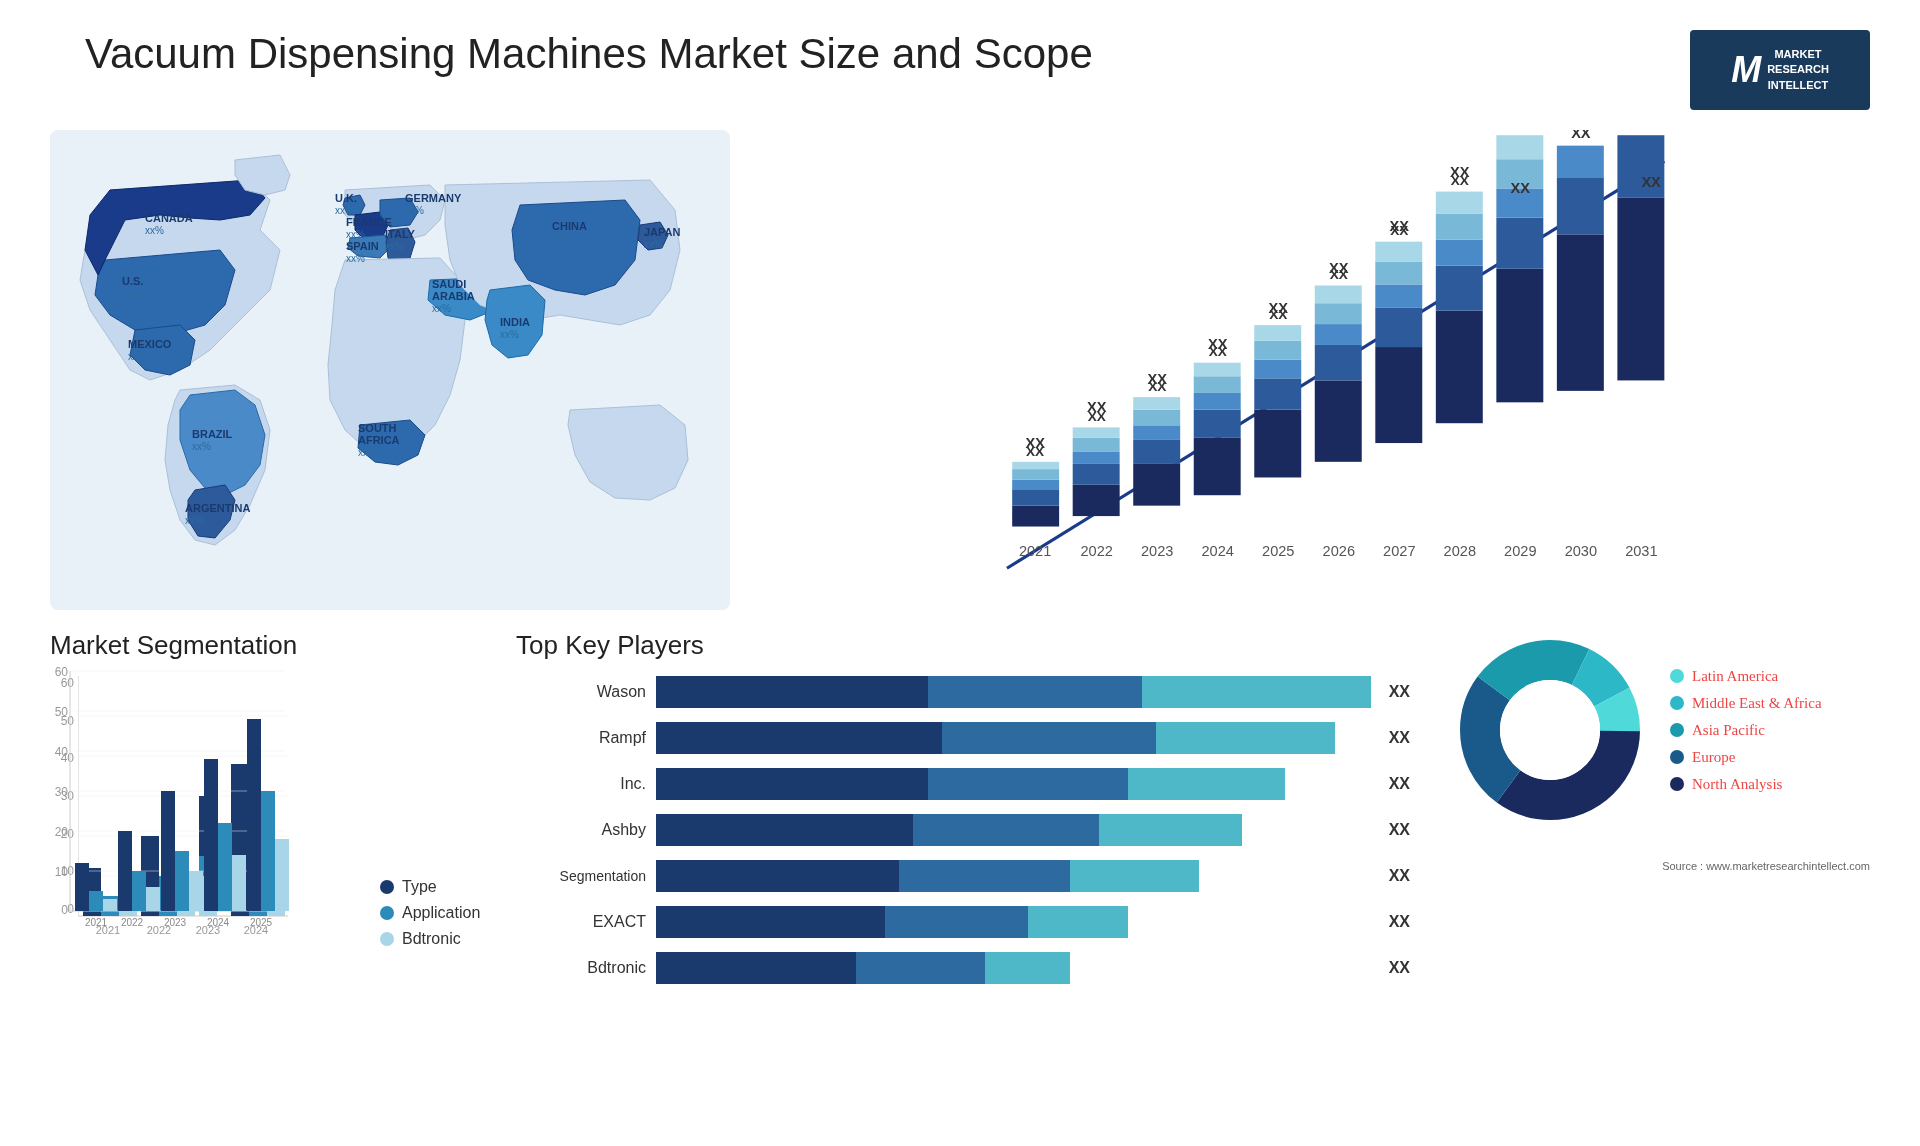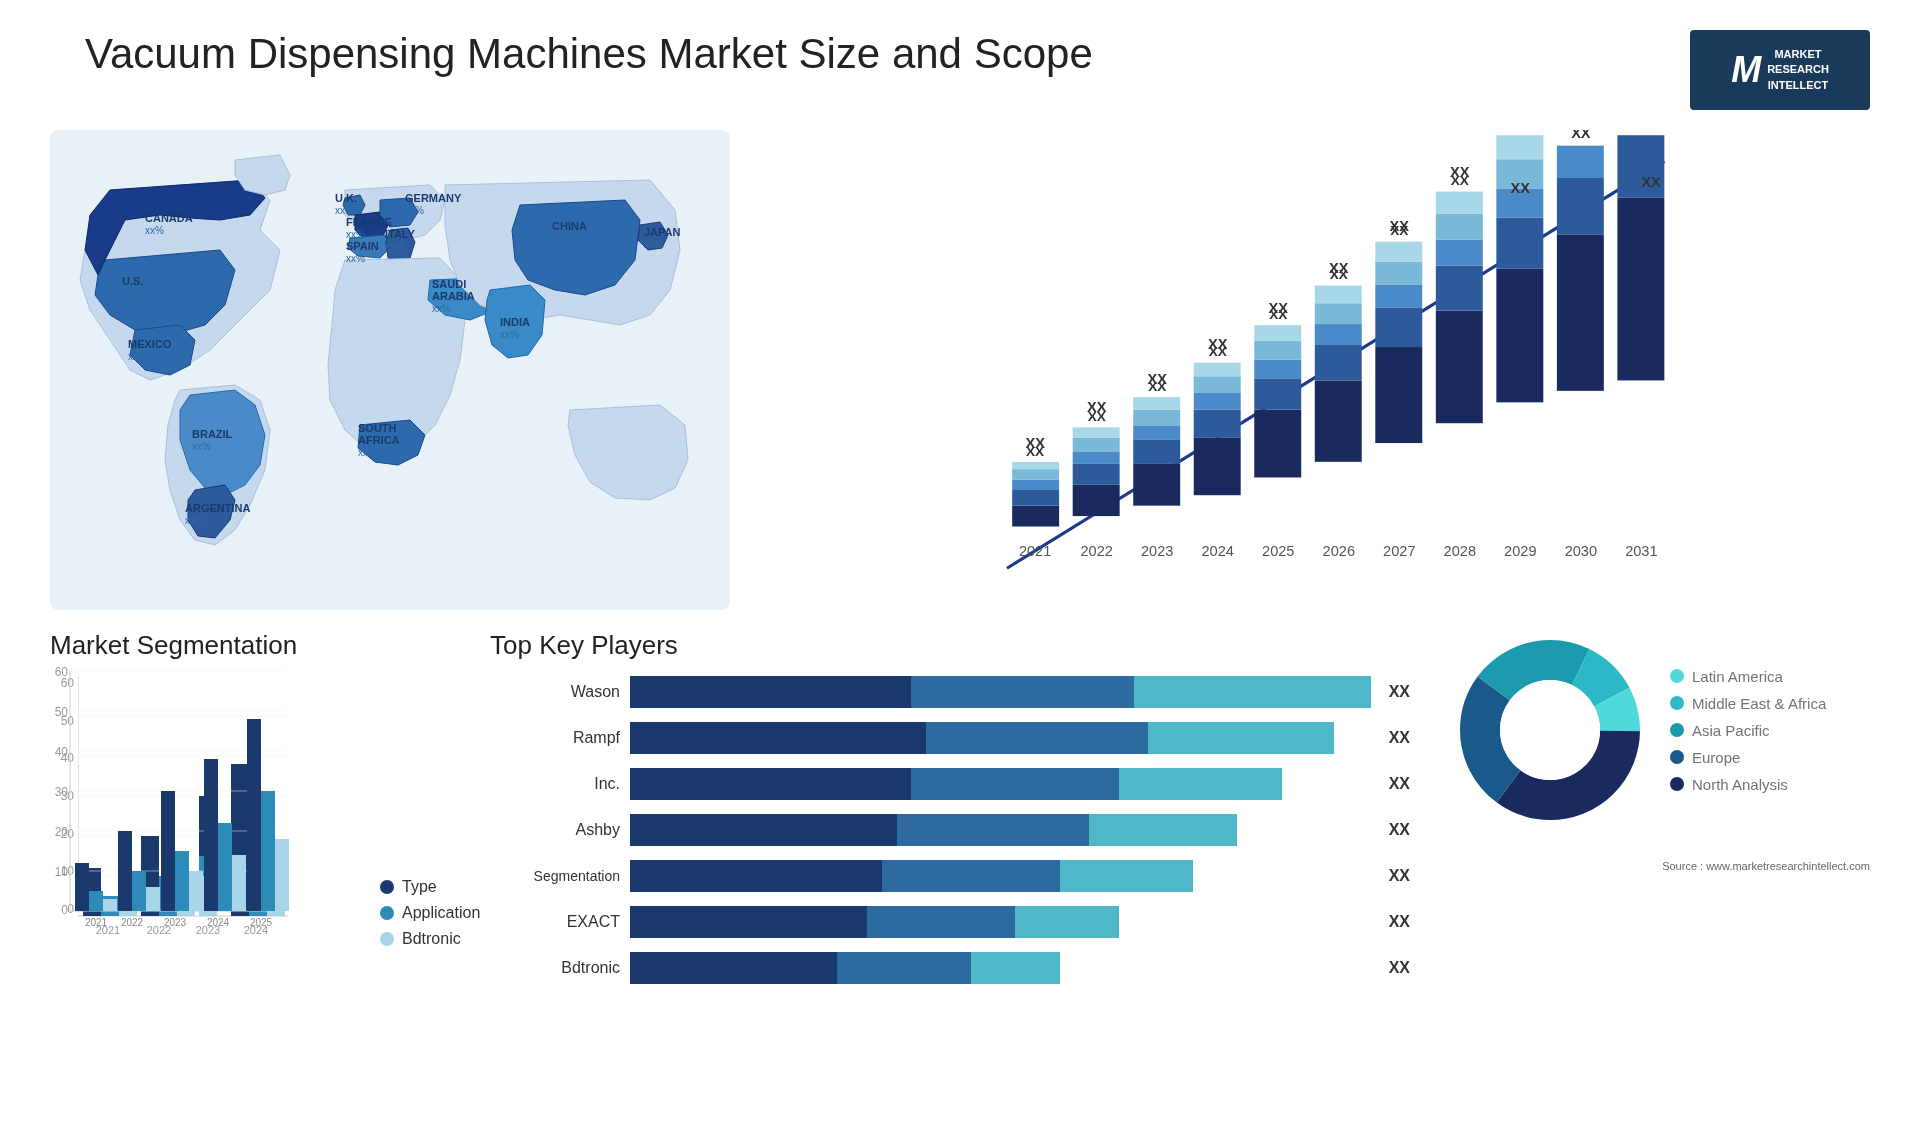--- a/index.html
+++ b/index.html
@@ -176,21 +176,22 @@
     .donut-legend {
       display: flex;
       flex-direction: column;
       gap: 10px;
     }
     .donut-legend-item {
       display: flex;
       align-items: center;
       gap: 8px;
       font-size: 15px;
-      color: #737373;
+      color: #ef4444;
+      font-family: Liberation Serif, serif;
     }
     .donut-legend-color {
       width: 14px;
       height: 14px;
       border-radius: 50%;
     }
   </style>
 </head>
 <body>
 
@@ -524,21 +525,21 @@
             <span>Application</span>
           </div>
           <div class="legend-item">
             <div class="legend-dot" style="background:#a8d5e8;"></div>
             <span>Bdtronic</span>
           </div>
         </div>
       </div>
     </div>
 
-    <div class="key-players-container" style="padding-top:0;">
+    <div class="key-players-container" style="padding-top:0;margin-left:26px;">
       <h2 class="section-title">Top Key Players</h2>
       <div>
 
         <div class="player-row">
           <div class="player-name">Wason</div>
           <div class="player-bar-container">
             <div class="player-bar">
               <div class="player-bar-seg1" style="width:38%;"></div>
               <div class="player-bar-seg2" style="width:30%;"></div>
               <div class="player-bar-seg3" style="width:32%;"></div>

